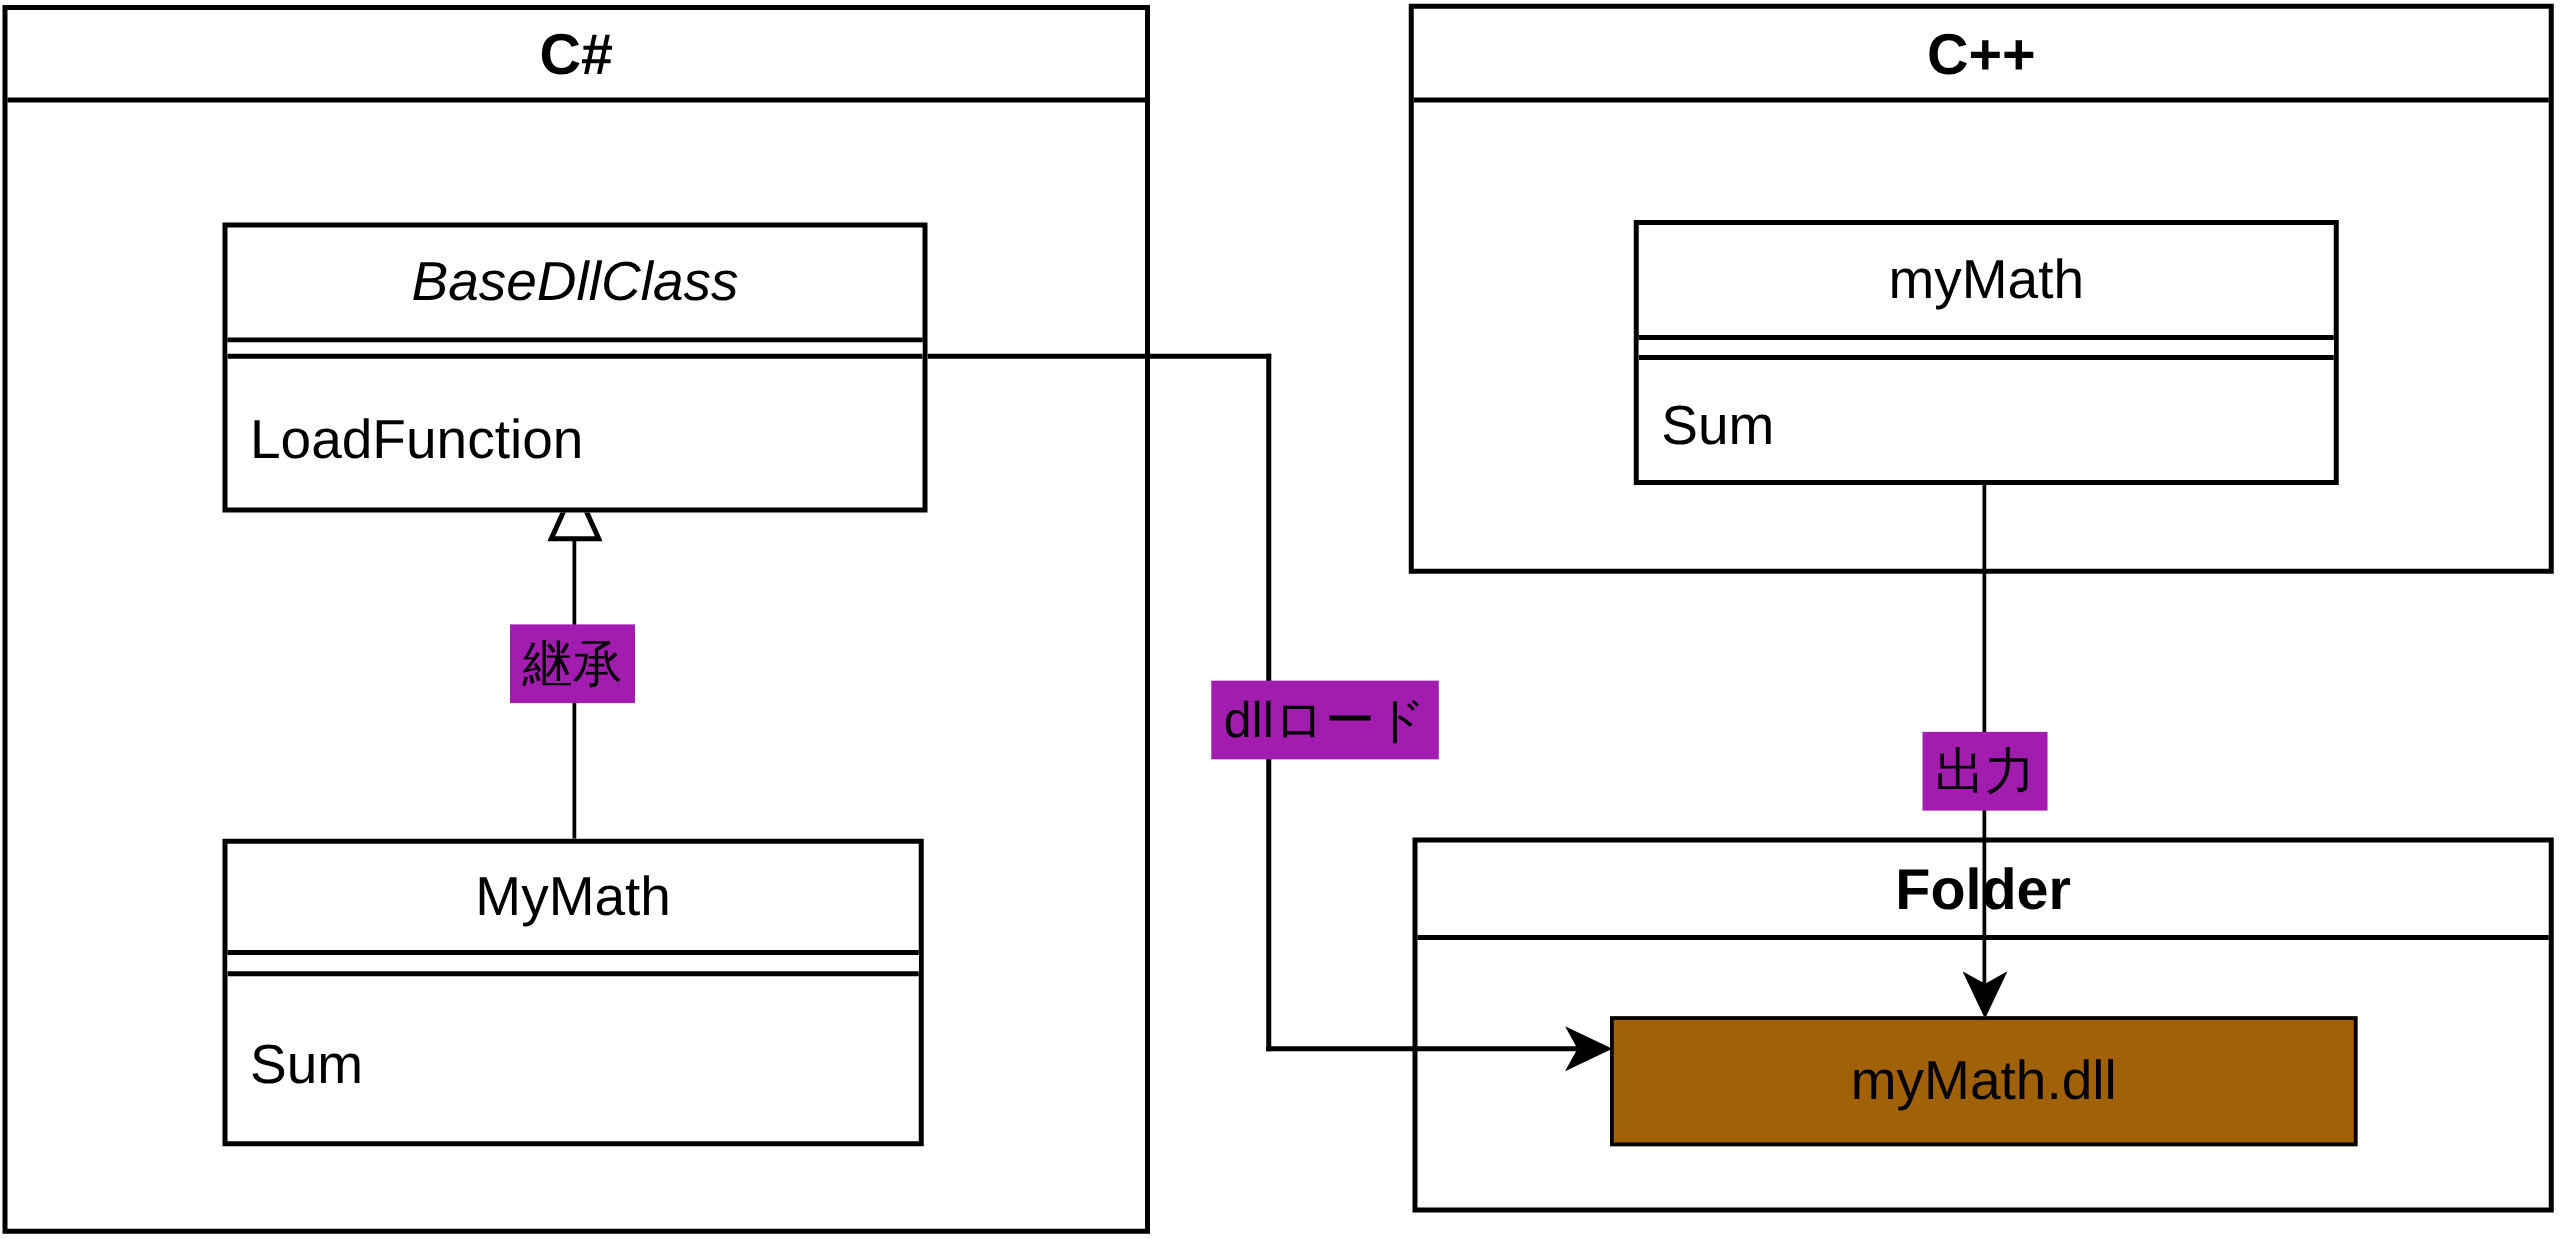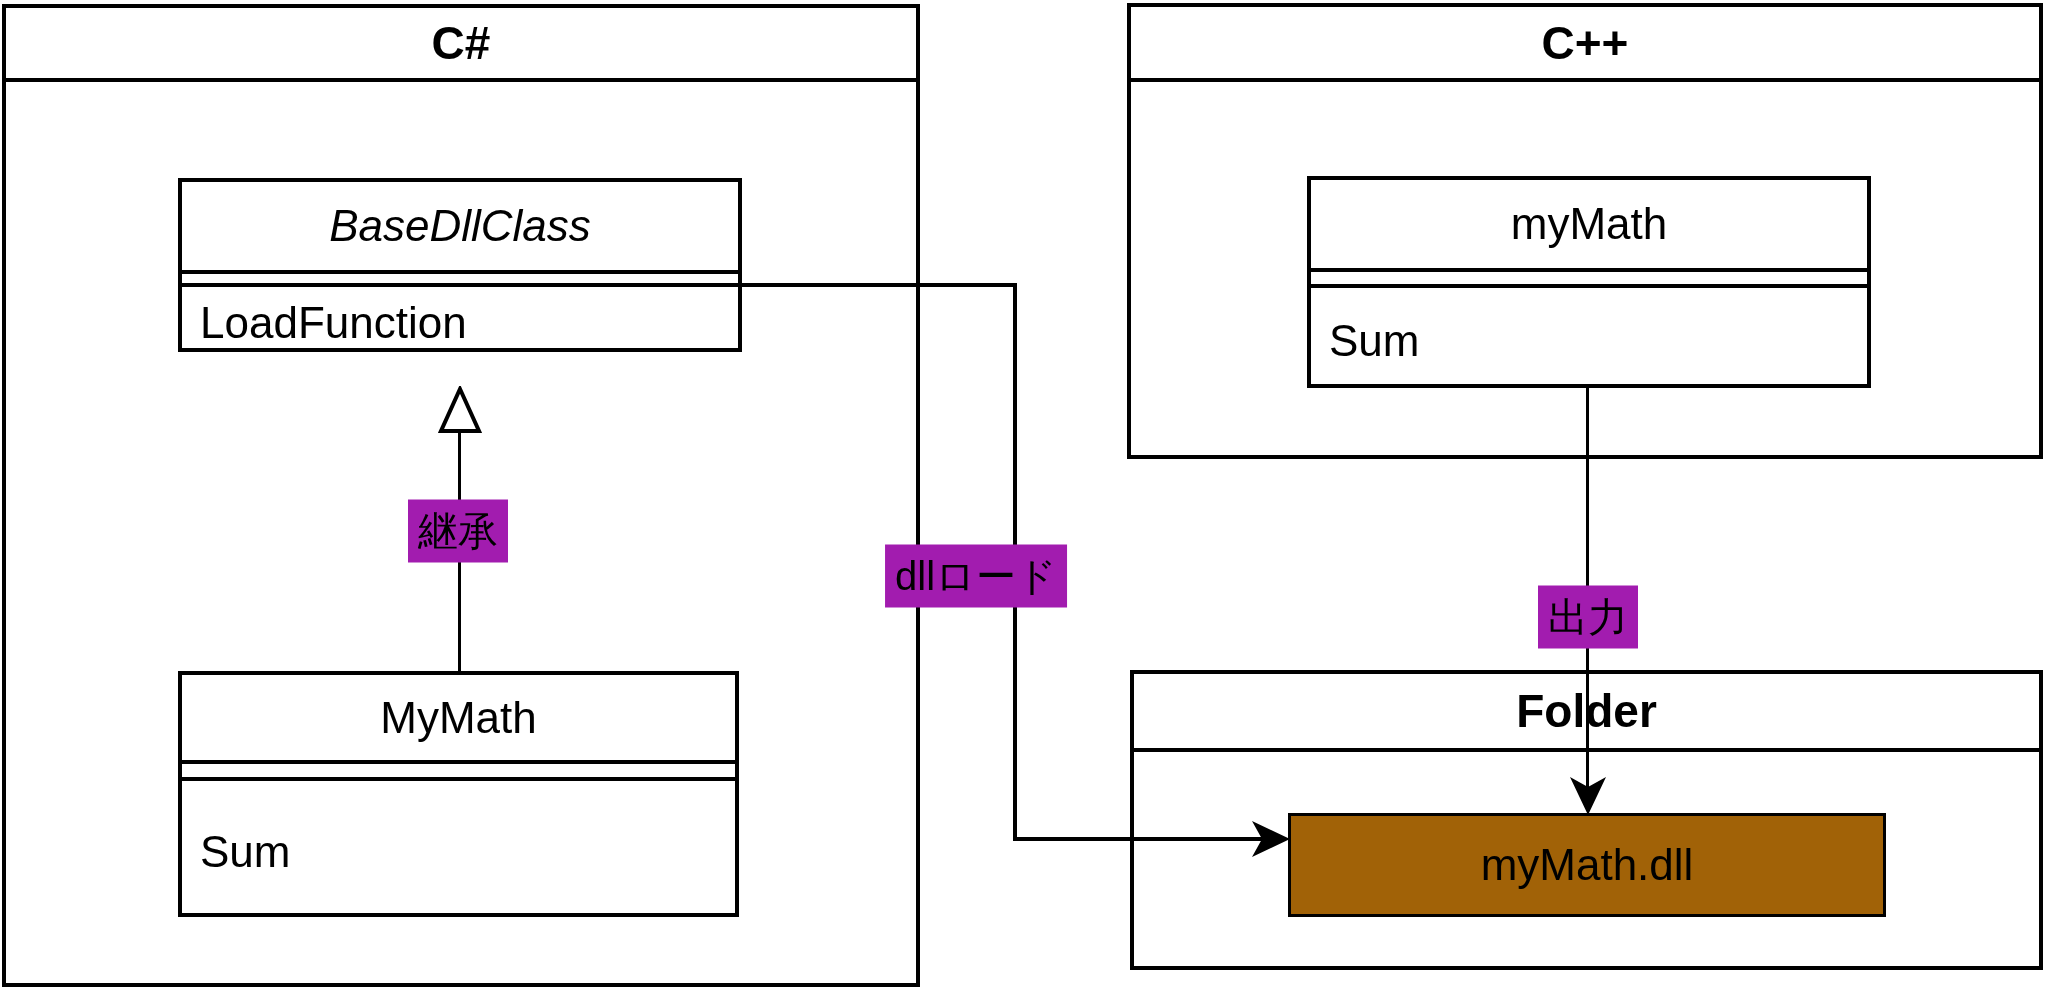--- a/index.html
+++ b/index.html
@@ -100,35 +100,35 @@
       <span>Folder</span>
     </div>
   </div>
 
   <div class="line" style="left:742px; top:283px; width:275px; height:4px;"></div>
   <div class="line" style="left:1013px; top:283px; width:4px; height:558px;"></div>
   <div class="line" style="left:1013px; top:837px; width:249px; height:4px;"></div>
   <svg class="arrow-svg" style="left:1252px; top:821px;" width="38" height="36" viewBox="0 0 38 36">
     <polygon points="0,0 38,18 0,36 10,18" fill="#000000"></polygon>
   </svg>
-  <div class="edge-label" style="left:976px; top:576px;">dllロード</div>
+  <div class="edge-label" style="left:1060px; top:576px;">dllロード</div>
 
   <div class="line" style="left:1586px; top:388px; width:3px; height:399px;"></div>
   <svg class="arrow-svg" style="left:1570px; top:777px;" width="36" height="38" viewBox="0 0 36 38">
     <polygon points="0,0 18,38 36,0 18,10" fill="#000000"></polygon>
   </svg>
   <div class="edge-label" style="left:1588px; top:617px;">出力</div>
 
   <div class="line" style="left:458px; top:431px; width:3px; height:240px;"></div>
   <svg class="arrow-svg" style="left:438px; top:386px;" width="44" height="48" viewBox="0 0 44 48">
     <polygon points="22,3 41,45 3,45" fill="#ffffff" stroke="#000000" stroke-width="4"></polygon>
   </svg>
   <div class="edge-label" style="left:458px; top:531px;">継承</div>
 
-  <div class="cls" style="left:178px; top:178px; width:564px; height:174px; z-index:2;">
+  <div class="cls" style="left:178px; top:178px; width:564px; height:232px; z-index:2;">
     <div class="cls-title italic" style="height:88px;">BaseDllClass</div>
     <div class="cls-attrs" style="height:9px;"></div>
     <div class="cls-methods">LoadFunction</div>
   </div>
 
   <div class="cls" style="left:178px; top:671px; width:561px; height:246px; z-index:2;">
     <div class="cls-title" style="height:85px;">MyMath</div>
     <div class="cls-attrs" style="height:13px;"></div>
     <div class="cls-methods">Sum</div>
   </div>

